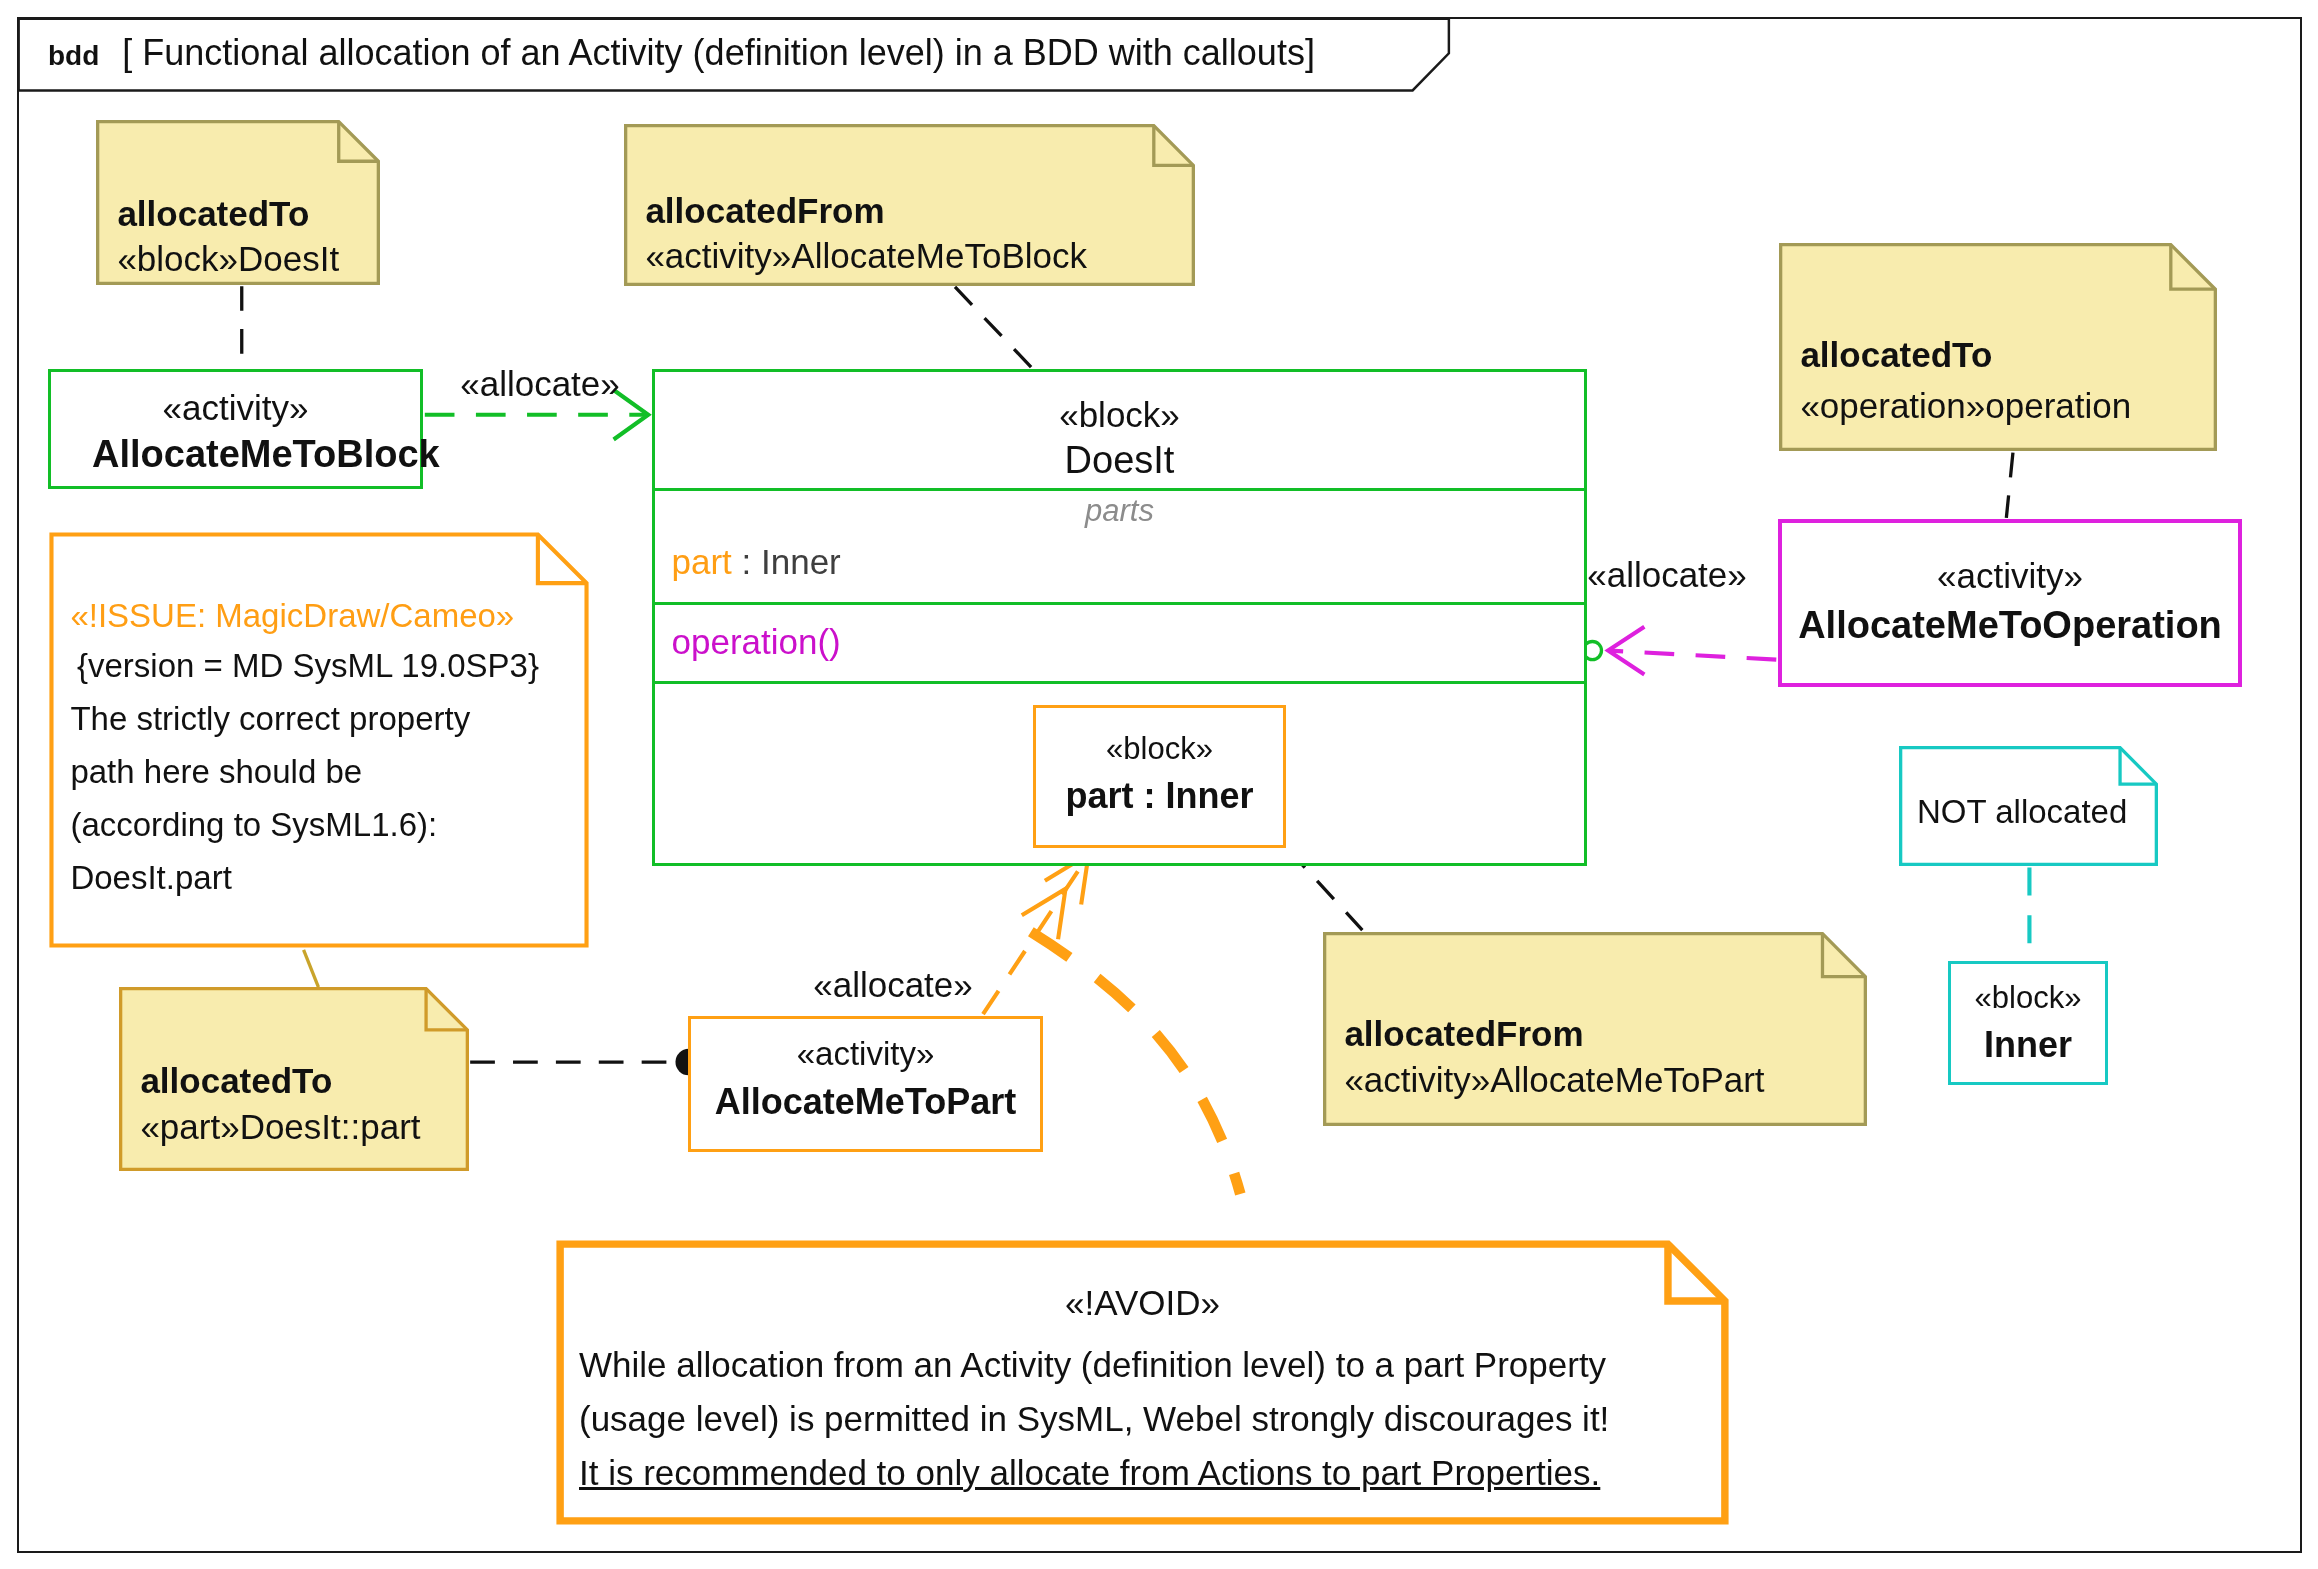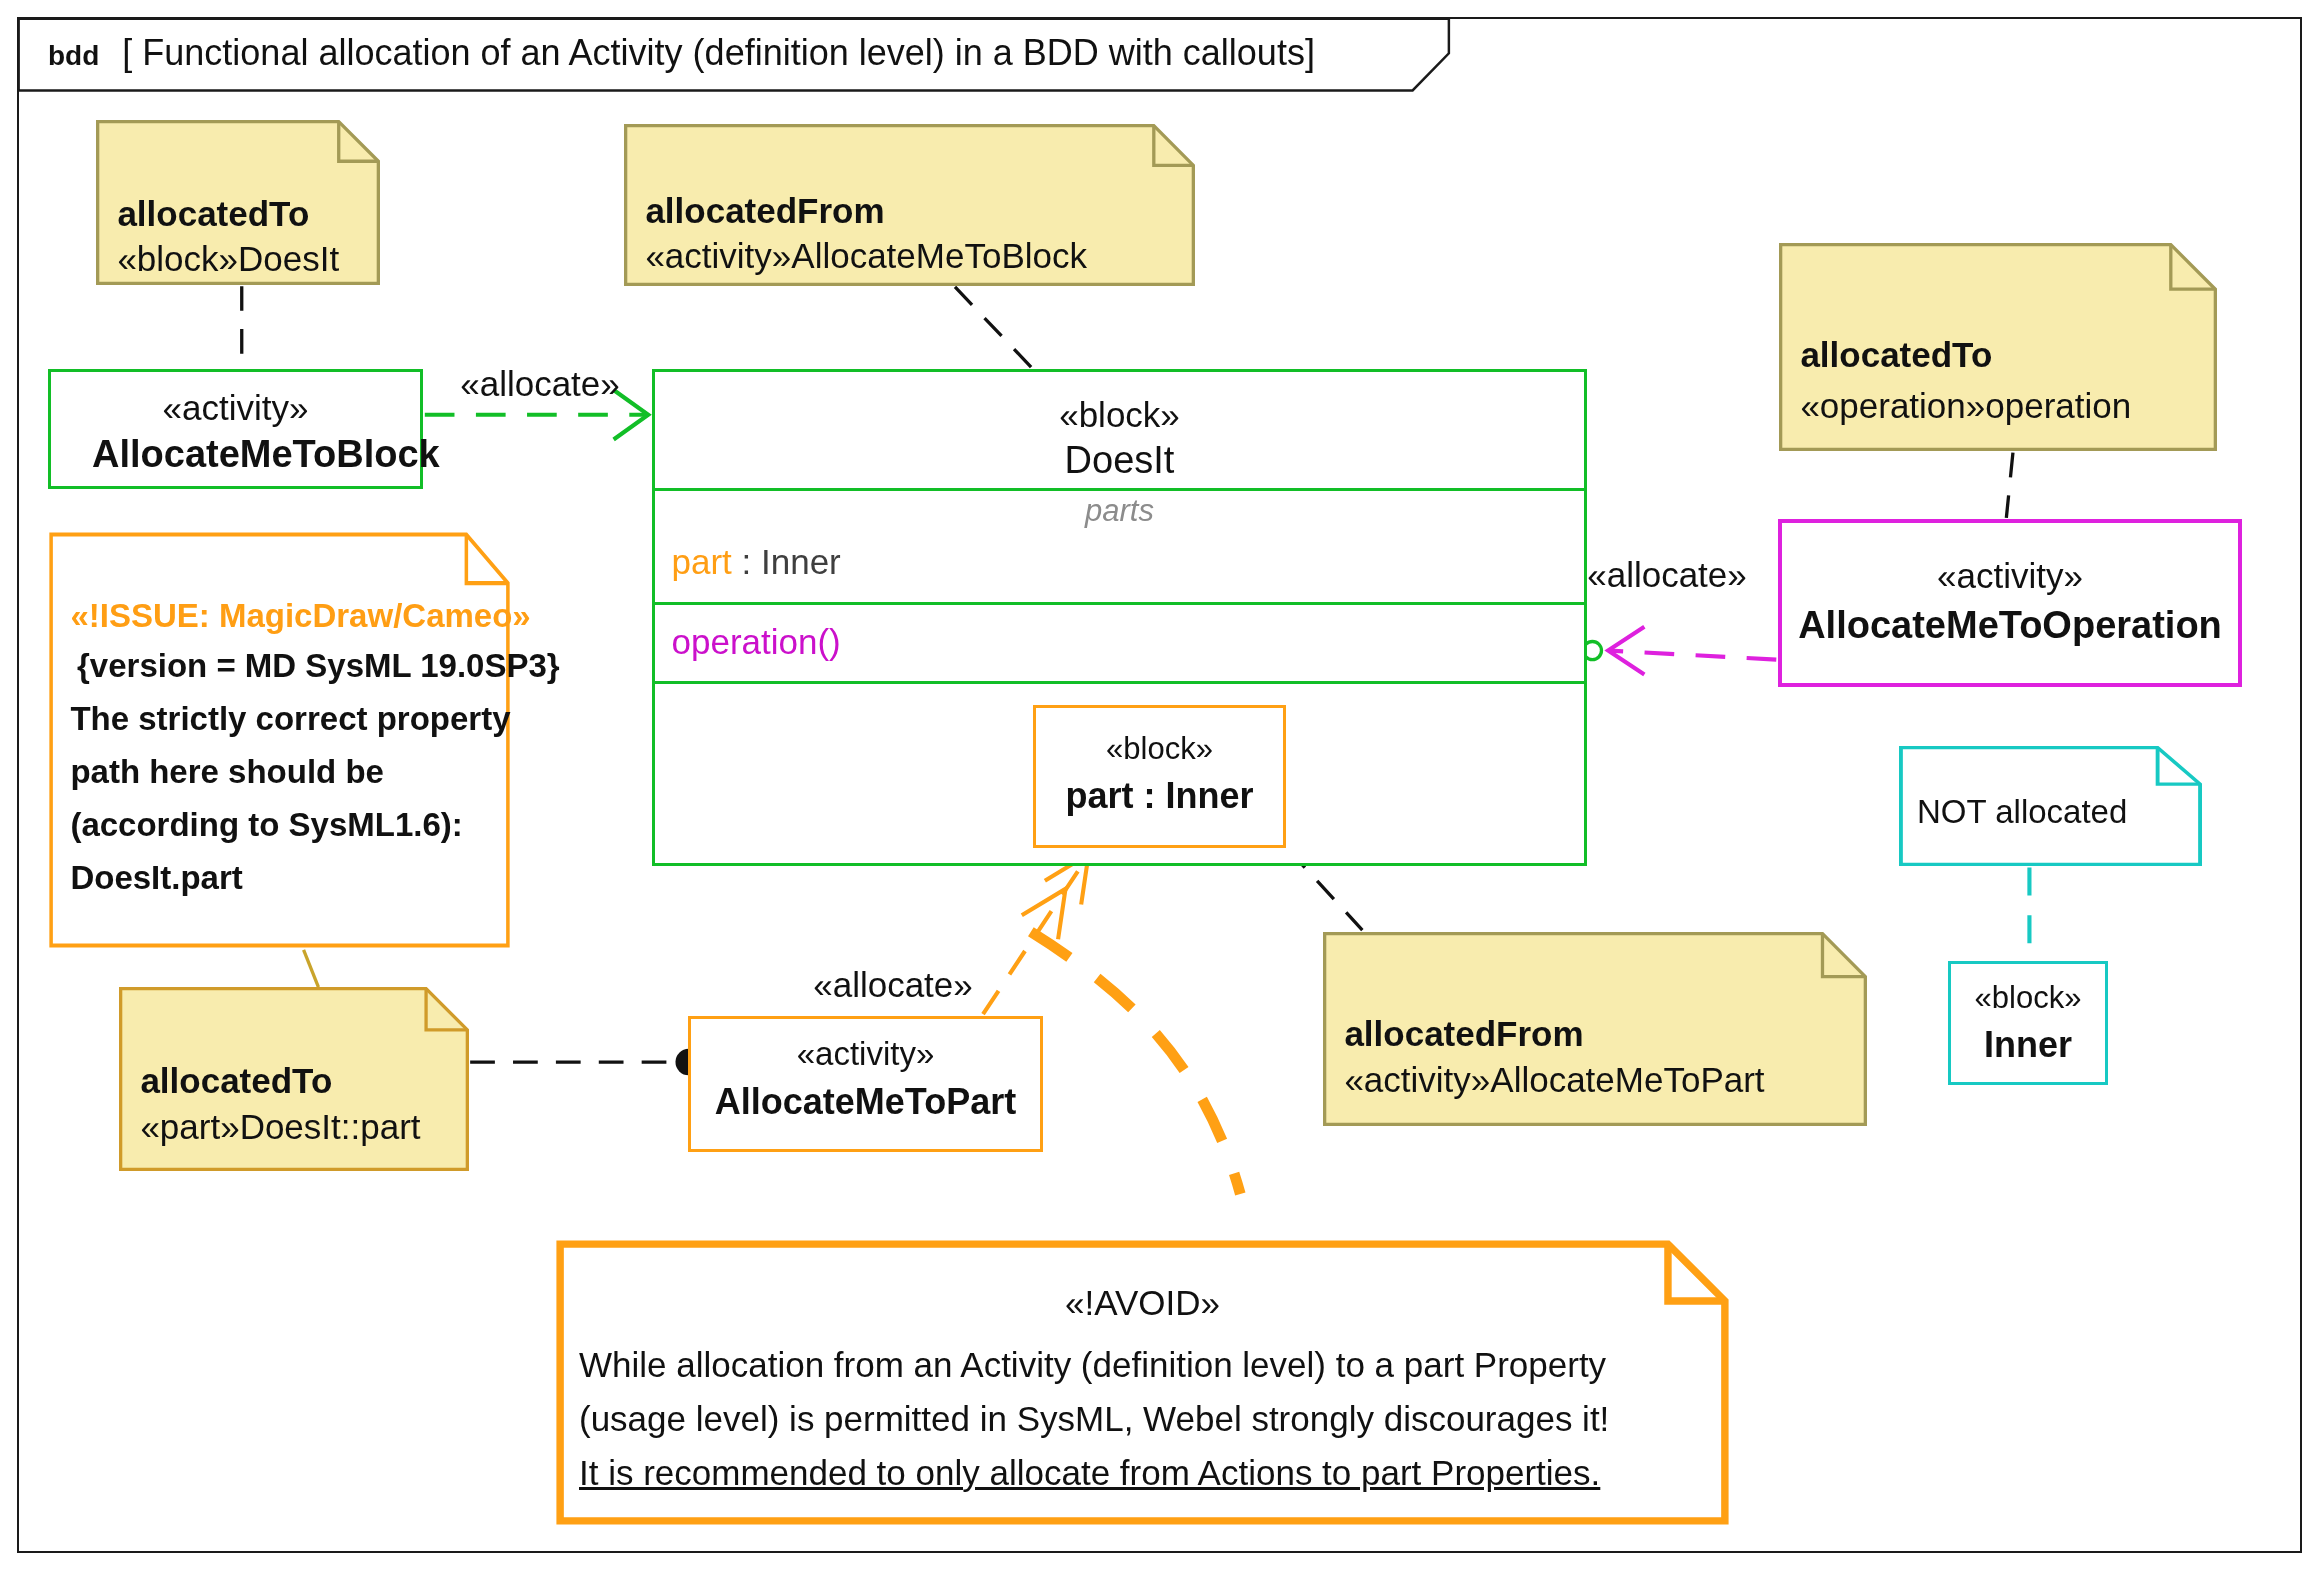--- a/index.html
+++ b/index.html
@@ -145,31 +145,31 @@
     <svg viewBox="0 0 424 223" preserveAspectRatio="none">
       <path class="paper" d="M2 2 L372 2 L422 52 L422 221 L2 221 Z"></path>
         <path class="flap" d="M372 2 L372 52 L422 52"></path>
     </svg>
     <div class="ntext" style="top:71px;line-height:46px;">
       <div class="b">allocatedTo</div>
       <div>«part»DoesIt::part</div>
     </div>
   </div>
 
-  <div class="note" style="left:1899px;top:746px;width:303px;height:120px;--f:#ffffff;--s:#17C9C3;--w:4;">
+  <div class="note" style="left:1899px;top:746px;width:259px;height:120px;--f:#ffffff;--s:#17C9C3;--w:4;">
     <svg viewBox="0 0 314 145" preserveAspectRatio="none">
       <path class="paper" d="M2 2 L268 2 L312 46 L312 143 L2 143 Z"></path>
         <path class="flap" d="M268 2 L268 46 L312 46"></path>
     </svg>
     <div class="ntext" style="left:18px;top:46px;line-height:40px;font-size:33px;">
       <div>NOT allocated</div>
     </div>
   </div>
 
-  <div class="note" style="left:49px;top:532px;width:461px;height:416px;font-weight:bold;--f:#ffffff;--s:#FFA014;--w:5;">
+  <div class="note" style="left:49px;top:532px;width:540px;height:416px;--f:#ffffff;--s:#FFA014;--w:5;">
     <svg viewBox="0 0 655 505" preserveAspectRatio="none">
       <path class="paper" d="M3 3 L593 3 L652 62 L652 502 L3 502 Z"></path>
         <path class="flap" d="M593 3 L593 62 L652 62"></path>
     </svg>
     <div class="ntext" style="top:61px;font-size:33px;">
       <div style="color:#FF9E14;line-height:46px;">«!ISSUE: MagicDraw/Cameo»</div>
       <div style="line-height:53px;padding-left:6.6px;">{version = MD SysML 19.0SP3}</div>
       <div style="line-height:53px;">The strictly correct property</div>
       <div style="line-height:53px;">path here should be</div>
       <div style="line-height:53px;">(according to SysML1.6):</div>

